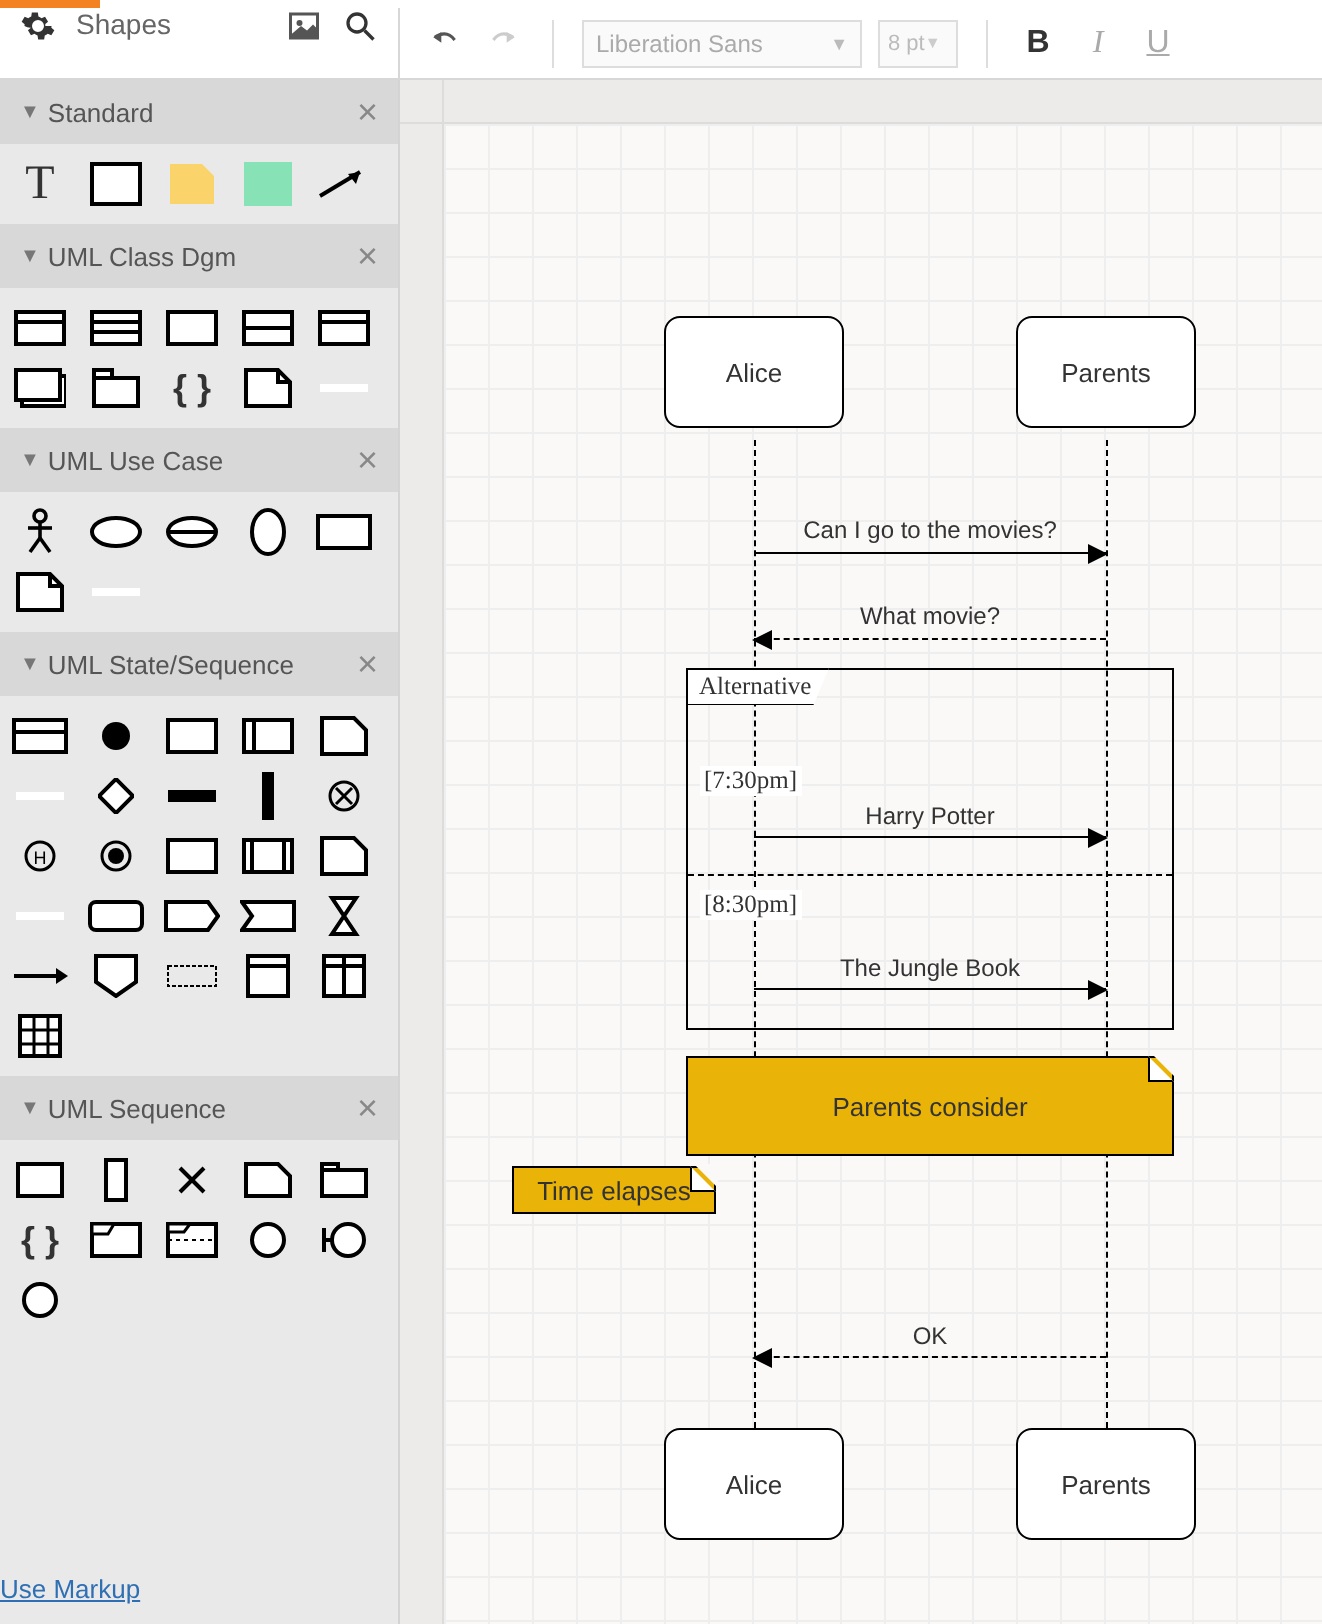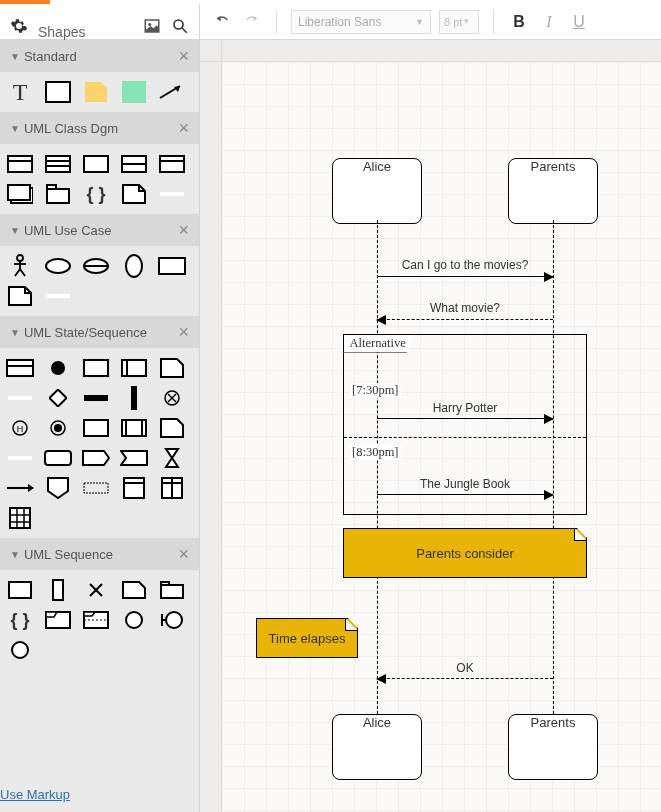--- a/index.html
+++ b/index.html
@@ -1,21 +1,21 @@
 <!DOCTYPE html>
 <html><head>
 <meta charset="utf-8">
 <style>
   * { box-sizing: border-box; margin:0; padding:0; }
   body { font-family: Arial, Helvetica, sans-serif; font-size:13px; color:#333; width:661px; height:812px; overflow:hidden; }
 
   
   .top-accent { height:4px; background:#f58220; width:50px; }
   .header-row { height:36px; background:#fff; border-bottom:1px solid #d7d7d7; display:flex; align-items:center; }
-  .shapes-block { width:200px; height:36px; border-right:1px solid #d7d7d7; display:flex; align-items:flex-end; padding:0 10px; }
+  .shapes-block { width:200px; height:36px; border-right:1px solid #d7d7d7; display:flex; align-items:flex-start; padding:0 10px; }
   .shapes-block .gear { font-size:18px; margin-right:10px; }
   .shapes-block .label { color:#666; font-size:14px; flex:1; }
   .shapes-block .ic { font-size:18px; color:#555; margin-left:10px; cursor:pointer; }
   .toolbar-right { flex:1; display:flex; align-items:center; padding-left:12px; gap:8px; }
   .tb-sep { width:1px; height:24px; background:#ddd; margin:0 6px; }
   .undo-redo { display:flex; gap:10px; }
   .undo-redo svg { cursor:pointer; }
   .font-sel { width:140px; height:24px; border:1px solid #ddd; background:#fafafa; color:#aaa; font-size:12px; display:flex; align-items:center; justify-content:space-between; padding:0 6px; }
   .pt-sel   { width:40px; height:24px; border:1px solid #ddd; background:#fafafa; color:#bbb; font-size:11px; display:flex; align-items:center; justify-content:flex-start; padding:0 4px; }
   .bBtn { width:22px; text-align:center; font-size:16px; font-weight:bold; color:#333; cursor:pointer; }
@@ -40,21 +40,21 @@
     background-image:
       linear-gradient(#eee 1px, transparent 1px),
       linear-gradient(90deg,#eee 1px, transparent 1px);
     background-size:22px 22px;
   }
   .corner { position:absolute; top:0; left:0; width:22px; height:22px; background:#ecebea; border-right:1px solid #dcdcda; border-bottom:1px solid #dcdcda; z-index:3;}
   .ruler-top { position:absolute; top:0; left:22px; right:0; height:22px; background:#ecebea; border-bottom:1px solid #dcdcda; z-index:2;}
   .ruler-left{ position:absolute; top:22px; left:0; width:22px; bottom:0; background:#ecebea; border-right:1px solid #dcdcda; z-index:2;}
 
   .diagram { position:absolute; inset:22px 0 0 22px; z-index:5; }
-  .lifebox { position:absolute; width:90px; height:66px; background:#fff; border:1.5px solid #000; border-radius:8px; display:flex; align-items:flex-start; justify-content:center; font-size:13px; }
+  .lifebox { position:absolute; width:90px; height:56px; background:#fff; border:1.5px solid #000; border-radius:8px; display:flex; align-items:center; justify-content:center; font-size:13px; }
   .lifeline { position:absolute; border-left:1.5px dashed #000; }
 
   .msg-line { position:absolute; height:0; border-top:1.5px solid #000; }
   .msg-line.dashed{ border-top-style:dashed; }
   .msg-label { position:absolute; white-space:nowrap; font-size:12px; transform:translateX(-50%); }
   .ah-right, .ah-left { width:0;height:0; position:absolute; top:-5px; border-top:5px solid transparent; border-bottom:5px solid transparent;}
   .ah-right { right:-1px; border-left:10px solid #000; }
   .ah-left  { left:-1px;  border-right:10px solid #000; }
 
   .frag { position:absolute; border:1.5px solid #000; background:transparent;font-family:Liberation Serif, serif; }
@@ -544,21 +544,21 @@
       <div class="msg-line" style="top:432px; left:155px; width:176px">
           <div class="ah-right"></div>
         </div>
       <div class="msg-label" style="top:415px; left:243px">The Jungle Book</div>
 
       <div class="note" style="top:466px; left:121px; width:244px; height:50px">
         <span>Parents consider</span>
         <span class="note-mask"></span>
       </div>
 
-      <div class="note" style="top:556px; left:34px; width:102px; height:40px">
+      <div class="note" style="top:521px; left:34px; width:102px; height:24px">
         <span>Time elapses</span>
         <span class="note-mask"></span>
       </div>
 
       <div class="msg-line dashed" style="top:616px; left:155px; width:176px">
           <div class="ah-left"></div>
         </div>
       <div class="msg-label" style="top:599px; left:243px">OK</div>
 
       <div class="lifebox" style="top:652px; left:110px">

